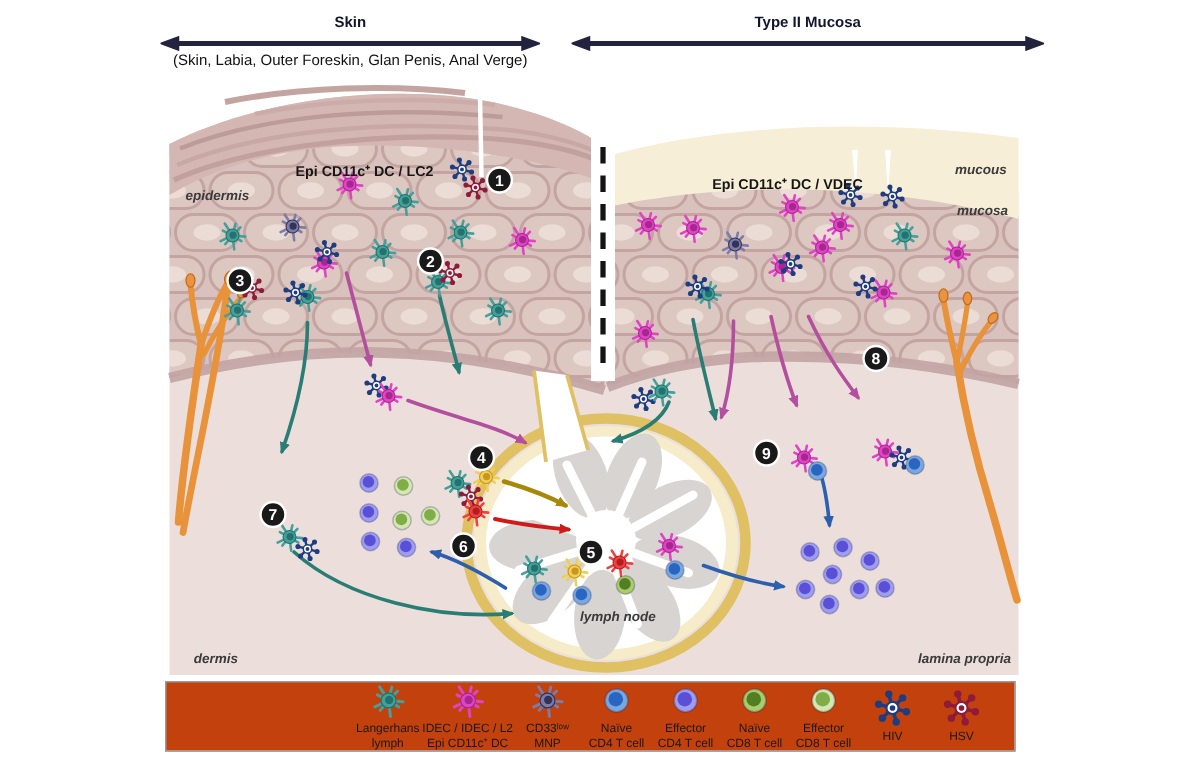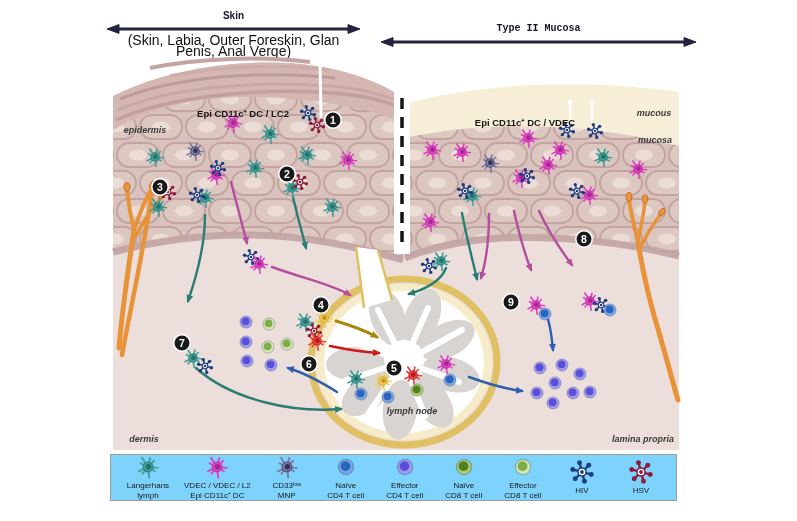--- a/index.html
+++ b/index.html
@@ -3,47 +3,47 @@
 <meta charset="utf-8">
 <style>
   html,body{margin:0;padding:0;}
   body{width:797px;height:521px;background:#fff;position:relative;overflow:hidden;
        font-family:"Liberation Sans",sans-serif;}
   .stage{position:absolute;inset:0;}
   .hdr{position:absolute;text-align:center;color:#14142e;}
   .hdr-title{font-weight:bold;font-size:10px;line-height:13px;}
   .hdr-arrow{display:block;margin:2px auto 1px auto;}
   .hdr-arrow polygon,.hdr-arrow line{fill:#23233f;stroke:#23233f;}
-  .hdr-sub{font-size:14px;line-height:11px;color:#111;}
+  .hdr-sub{font-size:10px;line-height:11px;color:#111;}
   svg.scene{position:absolute;left:0;top:0;}
   .ti{font:italic bold 9px "Liberation Sans",sans-serif;fill:#3a3a3a;text-anchor:middle;}
   .tb{font:bold 9.5px "Liberation Sans",sans-serif;fill:#161616;text-anchor:middle;}
   .badge-num{font:bold 10.5px "Liberation Sans",sans-serif;fill:#fff;text-anchor:middle;}
-  .legend{position:absolute;left:110px;top:454px;width:567px;height:47px;background:#7dd3fc;
+  .legend{position:absolute;left:110px;top:454px;width:567px;height:47px;background:#c2410c;
           border:1px solid #9b9b9b;box-sizing:border-box;display:flex;align-items:center;
-          justify-content:space-between;padding:2px 12px 2px 14px;}
+          justify-content:flex-end;padding:2px 12px 2px 14px;}
   .lg-item{display:flex;flex-direction:column;align-items:center;justify-content:flex-start;gap:1px;}
   .lg-label{font-size:8px;line-height:1.22;color:#1a1a1a;text-align:center;white-space:nowrap;}
 </style>
 </head>
 <body>
 
 <div class="stage">
 
   <div class="hdr" style="left:107px;top:9px;width:253px;">
     <div class="hdr-title">Skin</div>
     <svg class="hdr-arrow" width="253" height="10">
       <line x1="9" y1="5" x2="244" y2="5" stroke-width="3.2"></line>
       <polygon points="0,5 12,0.6 12,9.4"></polygon>
       <polygon points="253,5 241,0.6 241,9.4"></polygon>
     </svg>
     <div class="hdr-sub">(Skin, Labia, Outer Foreskin, Glan Penis, Anal Verge)</div>
   </div>
 
-  <div class="hdr" style="left:381px;top:22px;width:315px;font-family:Liberation Mono, monospace;">
+  <div class="hdr" style="left:381px;top:9px;width:315px;">
     <div class="hdr-title">Type II Mucosa</div>
     <svg class="hdr-arrow" width="315" height="10">
       <line x1="9" y1="5" x2="306" y2="5" stroke-width="3.2"></line>
       <polygon points="0,5 12,0.6 12,9.4"></polygon>
       <polygon points="315,5 303,0.6 303,9.4"></polygon>
     </svg>
   </div>
 
   <svg class="scene" width="797" height="521" viewBox="0 0 797 521">
     <defs id="dyn-defs">
@@ -1070,21 +1070,21 @@
             <line x1="0" y1="0" x2="-7.98" y2="3.72" stroke="#e143c6" stroke-width="1.7" stroke-linecap="round"></line>
             <line x1="0" y1="0" x2="-6.42" y2="-3.27" stroke="#e143c6" stroke-width="1.7" stroke-linecap="round"></line>
             <line x1="0" y1="0" x2="-5.17" y2="-7.97" stroke="#e143c6" stroke-width="1.7" stroke-linecap="round"></line>
             <line x1="0" y1="0" x2="1.94" y2="-7.76" stroke="#e143c6" stroke-width="1.7" stroke-linecap="round"></line>
             <line x1="0" y1="0" x2="5.28" y2="-5.47" stroke="#e143c6" stroke-width="1.7" stroke-linecap="round"></line>
             <circle r="4.3" fill="#e143c6" stroke="#a8268f" stroke-width="0.7"></circle>
             <circle r="2.4" cx="0.4" cy="-0.3" fill="#a8268f"></circle>
           </g>
         </svg>
         <div class="lg-label">
-          <div>VDEC / VDEC / L2</div>
+          <div>IDEC / IDEC / L2</div>
           <div>Epi CD11c⁺ DC</div>
         </div>
       </div>
       <div class="lg-item">
         <svg width="46" height="26" viewBox="-23 -13 46 26">
           <g transform="translate(0,0) scale(1.15)">
             <line x1="0" y1="0" x2="8.47" y2="0.74" stroke="#7c7ca6" stroke-width="1.7" stroke-linecap="round"></line>
             <line x1="0" y1="0" x2="5.94" y2="3.71" stroke="#7c7ca6" stroke-width="1.7" stroke-linecap="round"></line>
             <line x1="0" y1="0" x2="1.13" y2="9.23" stroke="#7c7ca6" stroke-width="1.7" stroke-linecap="round"></line>
             <line x1="0" y1="0" x2="-4.82" y2="5.75" stroke="#7c7ca6" stroke-width="1.7" stroke-linecap="round"></line>

